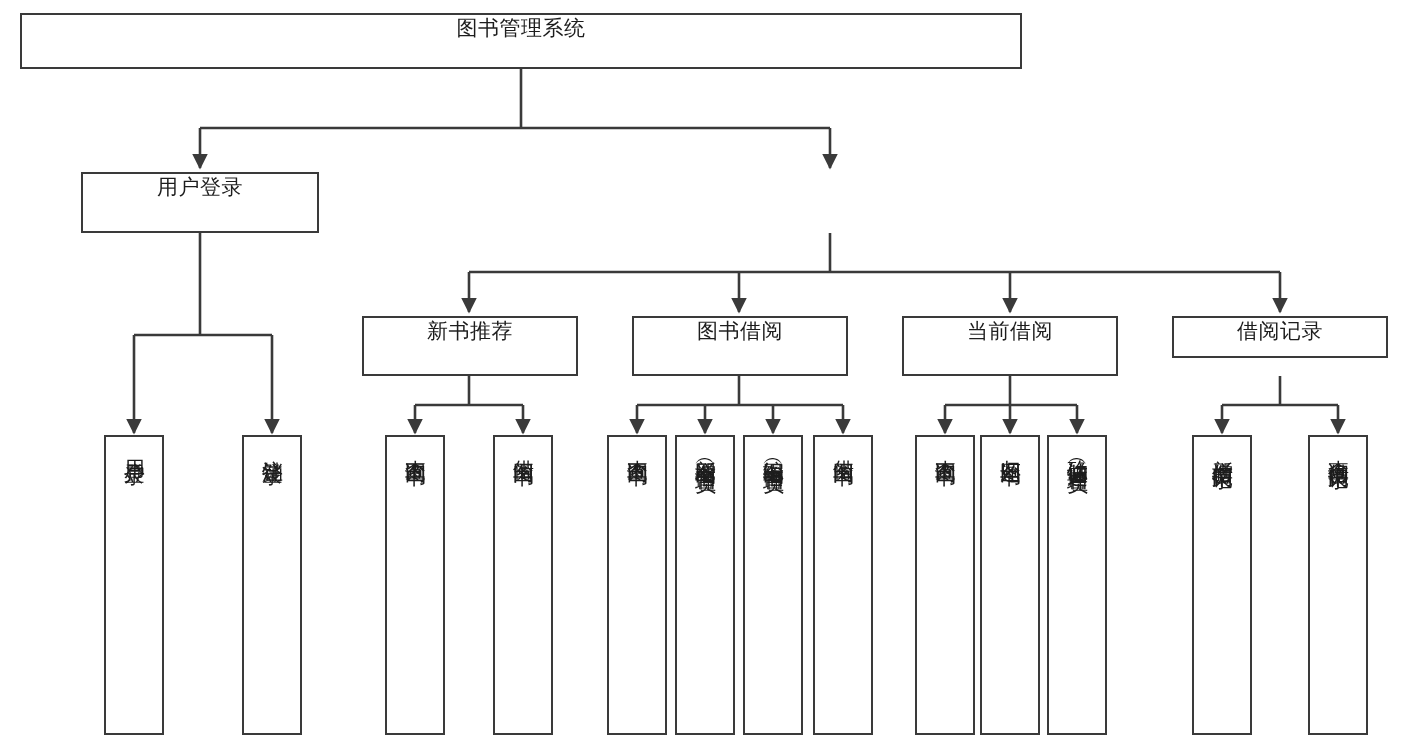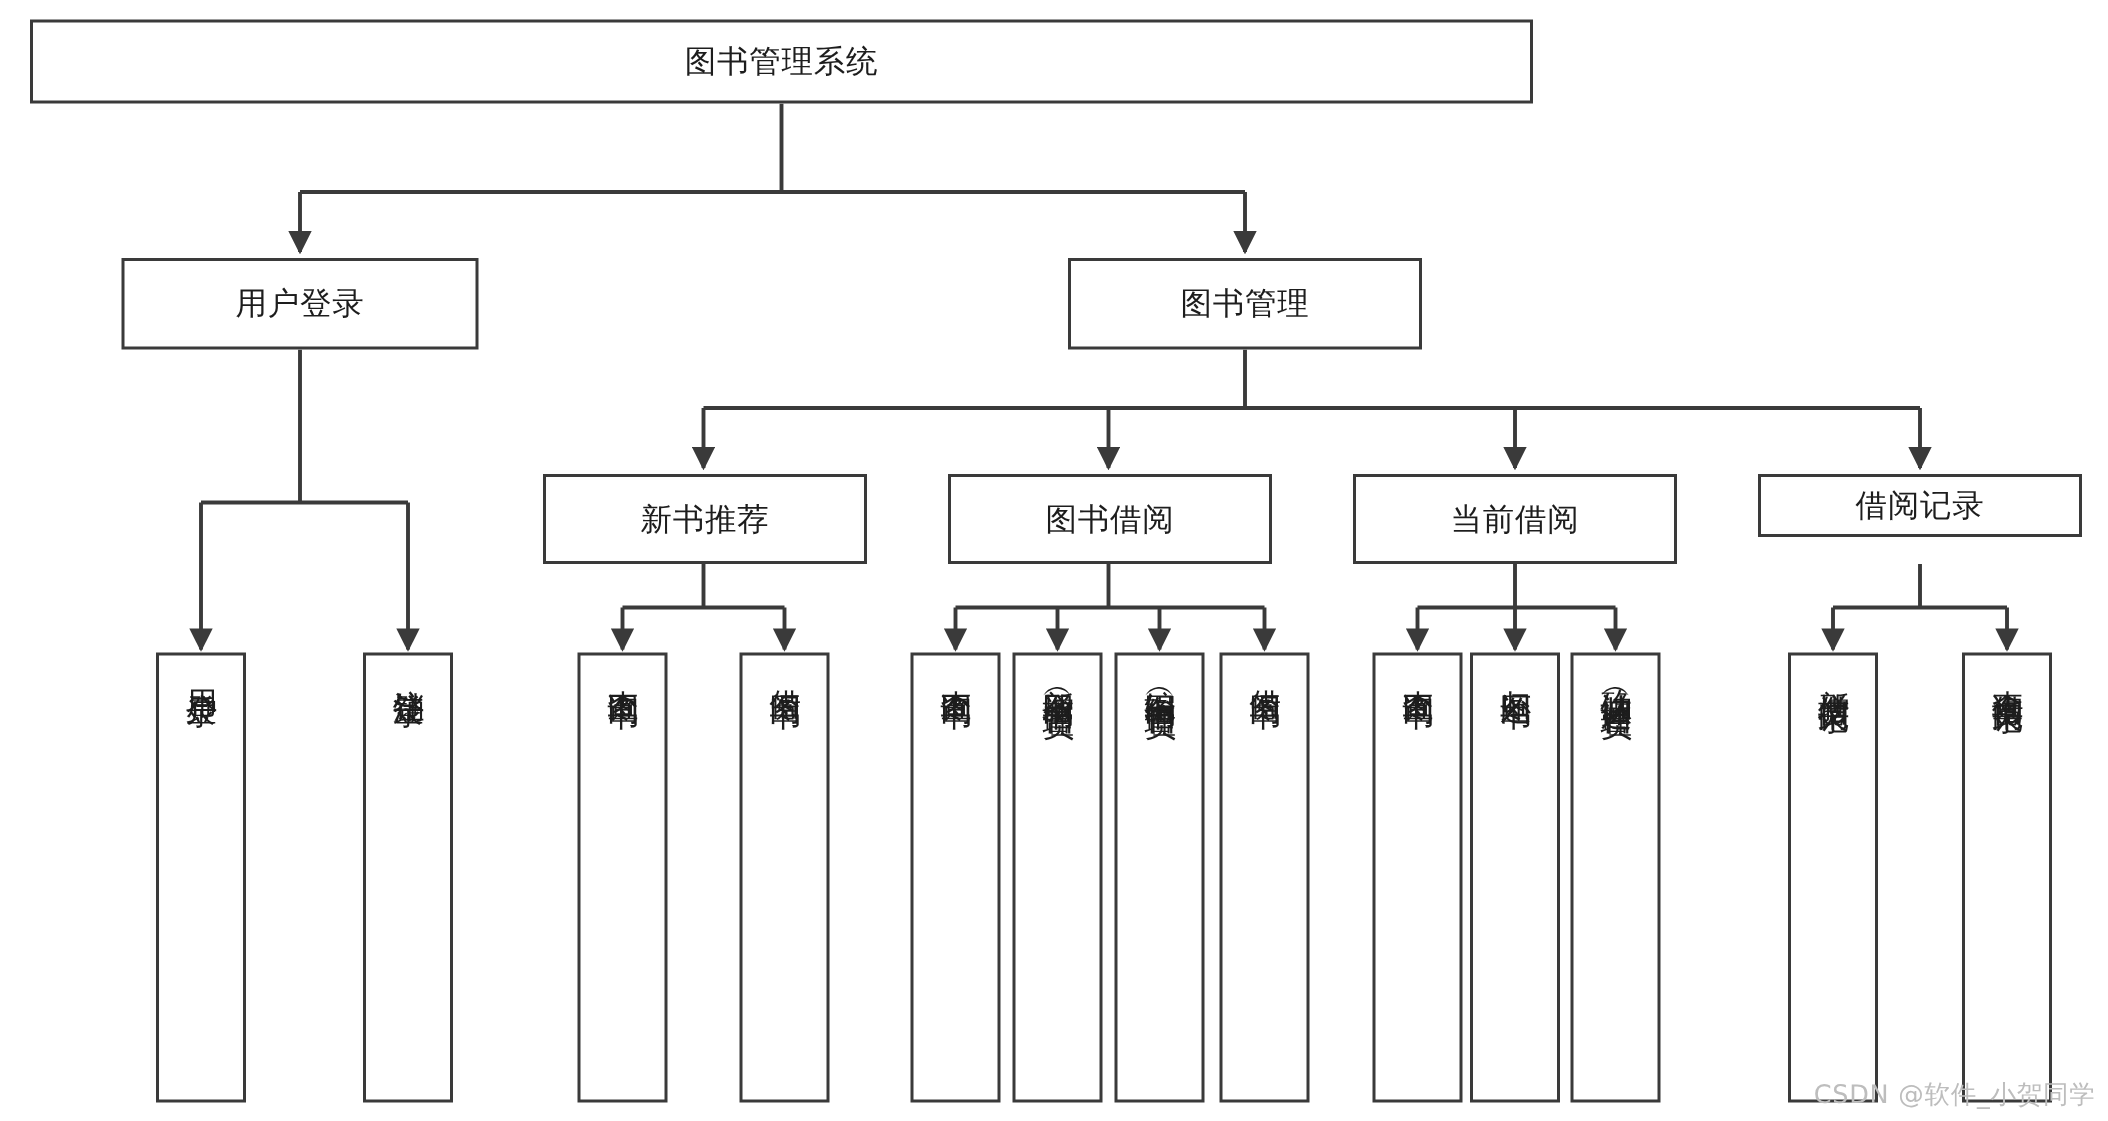--- a/index.html
+++ b/index.html
@@ -25,21 +25,21 @@
     width: 1405px;
     height: 747px;
     pointer-events: none;
   }
   .node {
     position: absolute;
     box-sizing: border-box;
     background: #ffffff;
     border: 2px solid #3a3a3a;
     display: flex;
-    align-items: center;
+    align-items: flex-start;
     justify-content: center;
     color: #202020;
   }
   .node-label {
     display: block;
     text-align: center;
     line-height: 1.28;
     white-space: nowrap;
     color: #1d1d1d;
   }
@@ -125,23 +125,20 @@
   </svg>
 
   <div class="node horizontal" style="left:20px; top:13px; width:1002px; height:56px;">
     <span class="node-label">图书管理系统</span>
   </div>
 
   <div class="node horizontal" style="left:81px; top:172px; width:238px; height:61px;">
     <span class="node-label">用户登录</span>
   </div>
 
-  <div class="node horizontal" style="left:712px; top:172px; width:236px; height:61px;">
-    <span class="node-label">图书管理</span>
-  </div>
 
   <div class="node horizontal" style="left:632px; top:316px; width:216px; height:60px;">
     <span class="node-label">图书借阅</span>
   </div>
 
   <div class="node horizontal" style="left:362px; top:316px; width:216px; height:60px;">
     <span class="node-label">新书推荐</span>
   </div>
 
   <div class="node horizontal" style="left:902px; top:316px; width:216px; height:60px;">
@@ -197,15 +194,14 @@
   </div>
 
   <div class="node vertical" style="left:1192px; top:435px; width:60px; height:300px;">
     <span class="node-label">新增借阅记录</span>
   </div>
 
   <div class="node vertical" style="left:1308px; top:435px; width:60px; height:300px;">
     <span class="node-label">查询借阅记录</span>
   </div>
 
-  <div class="watermark">CSDN @软件_小贺同学</div>
 
 </div>
 
 </body></html>

